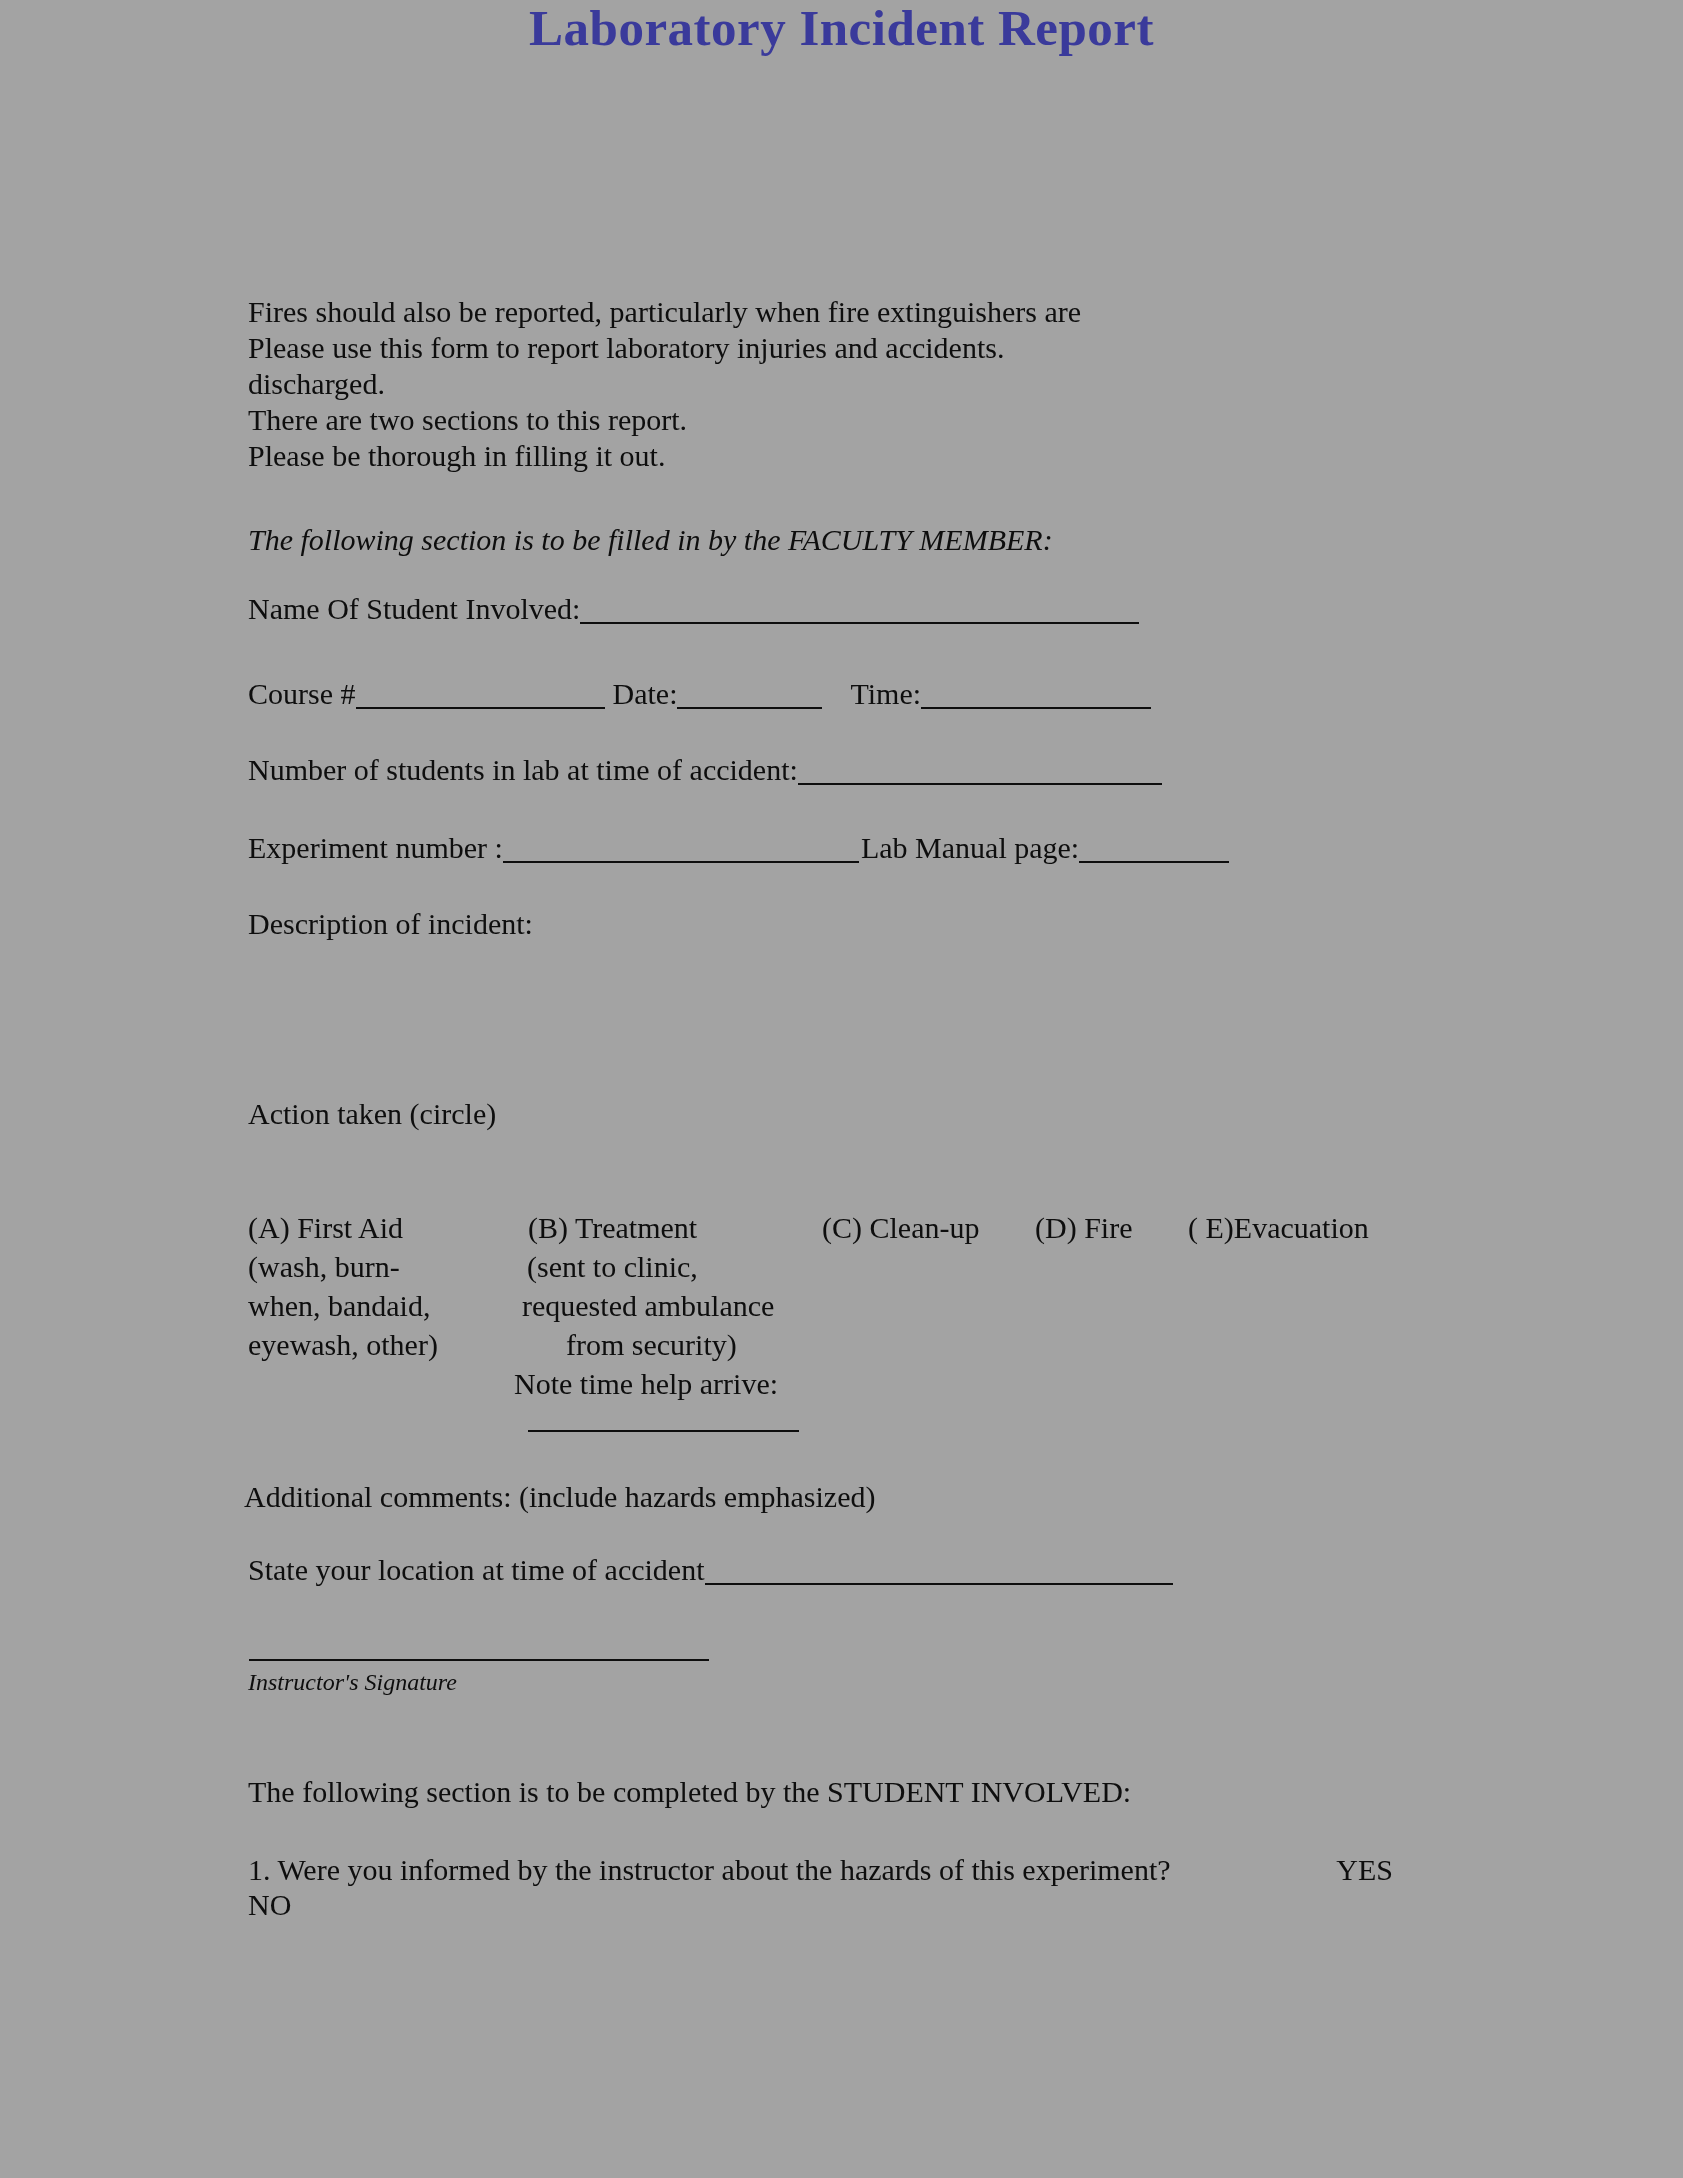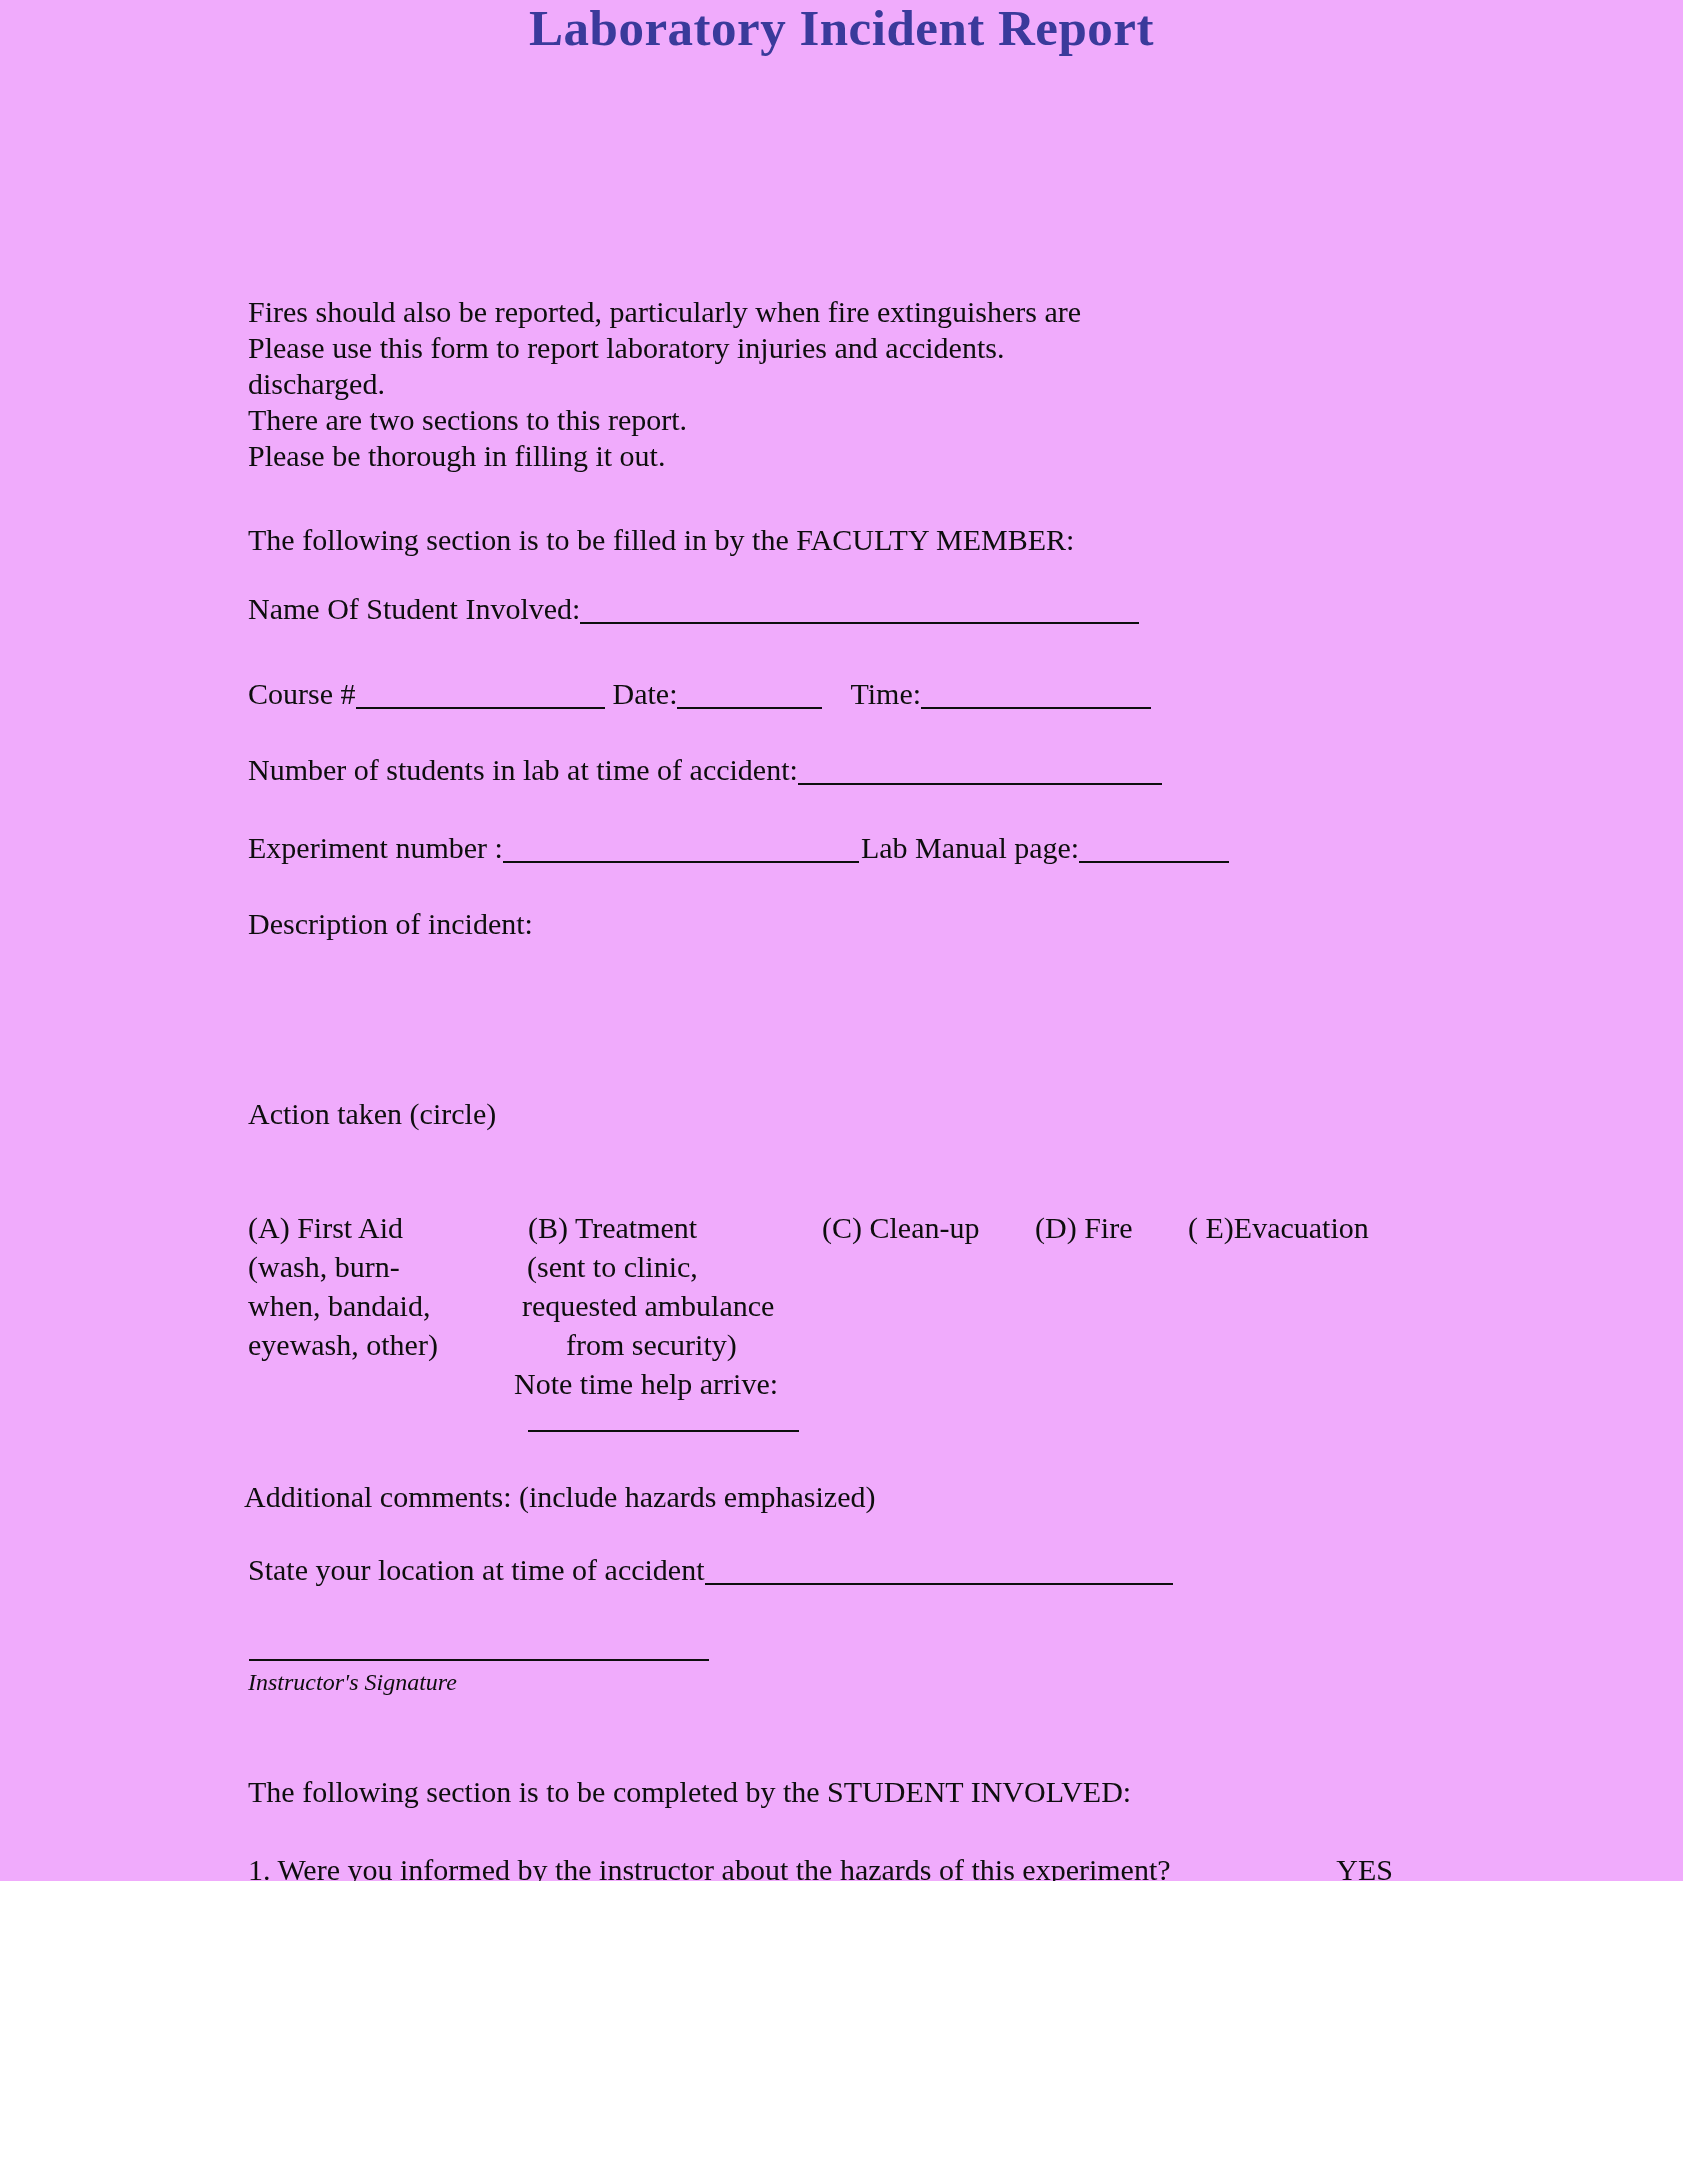--- a/index.html
+++ b/index.html
@@ -1,20 +1,20 @@
 <!DOCTYPE html>
 <html><head>
 <meta charset="utf-8">
 <style>
   html, body { margin: 0; padding: 0; background: #ffffff; }
   .page {
     position: relative;
     width: 1683px;
-    height: 1881px;
-    background: #f0abfc;
+    height: 2178px;
+    background: #a3a3a3;
     font-family: "Liberation Serif", "DejaVu Serif", serif;
     font-size: 30px;
     color: #0e0e0e;
     overflow: hidden;
   }
   .abs { position: absolute; white-space: nowrap; line-height: 37px; }
   .title {
     position: absolute;
     left: 0; top: 202; width: 1683px;
     text-align: center;
@@ -48,21 +48,21 @@
   <div class="title" style="color: rgb(58, 58, 155);">Laboratory Incident Report</div>
 
   <div class="intro">
     <div>Fires should also be reported, particularly when fire extinguishers are</div>
     <div>Please use this form to report laboratory injuries and accidents.</div>
     <div>discharged.</div>
     <div>There are two sections to this report.</div>
     <div>Please be thorough in filling it out.</div>
   </div>
 
-  <div class="abs" style="left:248px; top:521px;">The following section is to be filled in by the FACULTY MEMBER:</div>
+  <div class="abs" style="left:248px; top:521px;font-style:italic;">The following section is to be filled in by the FACULTY MEMBER:</div>
 
   <div class="abs" style="left:248px; top:590px;">
     <span>Name Of Student Involved:</span><span class="blank" style="width:559px;"></span>
   </div>
 
   <div class="abs" style="left:248px; top:675px;">
     <span>Course #</span><span class="blank" style="width:249px;"></span><span class="ml8">Date:</span><span class="blank" style="width:145px;"></span><span class="ml28">Time:</span><span class="blank" style="width:230px;"></span>
   </div>
 
   <div class="abs" style="left:248px; top:751px;">

